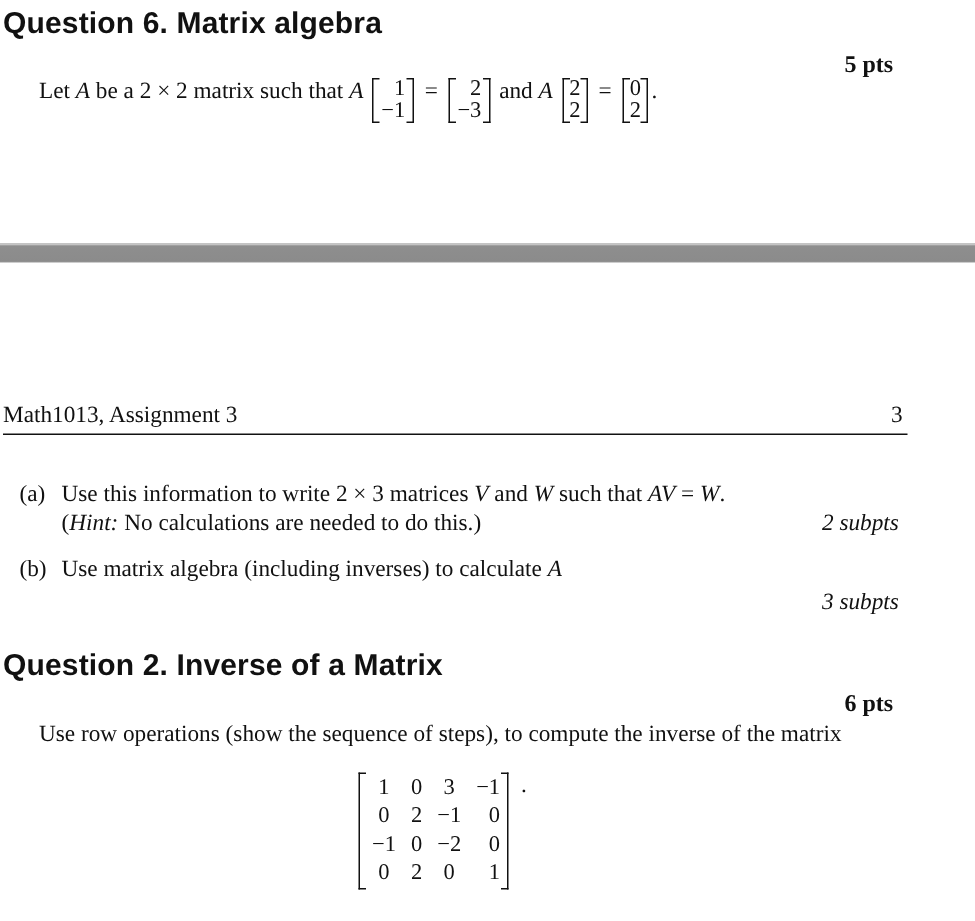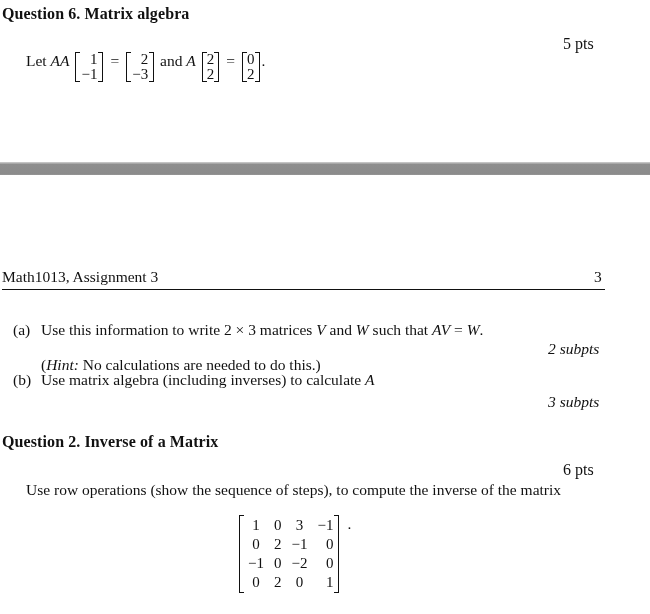--- a/index.html
+++ b/index.html
@@ -11,28 +11,28 @@
       width: 650px;
       height: 614px;
       position: relative;
       overflow: hidden;
       font-family: "DejaVu Serif", "Liberation Serif", serif;
       color: #111;
     }
     .abs { position: absolute; white-space: nowrap; }
 
     .q-title {
-      font-family: Liberation Serif, serif;
+      font-family: Liberation Sans, sans-serif;
       font-weight: bold;
-      font-size: 16px;
+      font-size: 20px;
       letter-spacing: 0.1px;
     }
     .pts {
       font-family: "Liberation Serif", serif;
-      font-weight: normal;
+      font-weight: bold;
       font-size: 16px;
     }
     .body-text {
       font-family: "Liberation Serif", serif;
       font-size: 15.5px;
     }
     .ital { font-style: italic; }
 
     
     .mat {
@@ -85,20 +85,21 @@
     }
   </style>
 </head>
 <body>
 
 <div class="abs q-title" style="left:2px; top:5px;">Question 6. Matrix algebra</div>
 <div class="abs pts" style="left:563px; top:35px;">5 pts</div>
 
 <div class="abs body-text inline-row" style="left:26px; top:52px; height:42px;">
   <span>Let </span>&nbsp;<span class="ital">A</span>
+  <span style="white-space:pre;"> be a 2 × 2 matrix such that </span>
   <span class="ital">A</span>
   <span class="mat" style="margin-left:6px;">
     <table>
         <tbody>
           <tr>
             <td>1</td>
           </tr>
     <tr>
             <td>−1</td>
           </tr>
@@ -151,21 +152,21 @@
 <div class="gray-bar"></div>
 
 <div class="abs body-text" style="left:2px; top:268px;">Math1013, Assignment 3</div>
 <div class="abs body-text" style="left:594px; top:268px;">3</div>
 <div class="header-rule"></div>
 
 <div class="abs body-text" style="left:13px; top:321px;">(a)</div>
 <div class="abs body-text" style="left:41px; top:321px;">
   <span style="white-space:pre;">Use this information to write 2 × 3 matrices </span><span class="ital">V</span><span style="white-space:pre;"> and </span><span class="ital">W</span><span style="white-space:pre;margin-top:24px;"> such that </span><span class="ital">AV</span><span style="white-space:pre;"> = </span><span class="ital">W</span><span>.</span>
 </div>
-<div class="abs body-text" style="left:41px; top:340px;margin-top:16px;">
+<div class="abs body-text" style="left:41px; top:340px;">
   <span>(</span><span class="ital">Hint:</span><span style="white-space:pre;"> No calculations are needed to do this.)</span>
 </div>
 <div class="abs body-text ital" style="left:548px; top:340px;">2 subpts</div>
 
 <div class="abs body-text" style="left:13px; top:371px;">(b)</div>
 <div class="abs body-text" style="left:41px; top:371px;">
   <span style="white-space:pre;">Use matrix algebra (including inverses) to calculate </span><span class="ital">A</span>
 </div>
 <div class="abs body-text ital" style="left:548px; top:393px;">3 subpts</div>
 

